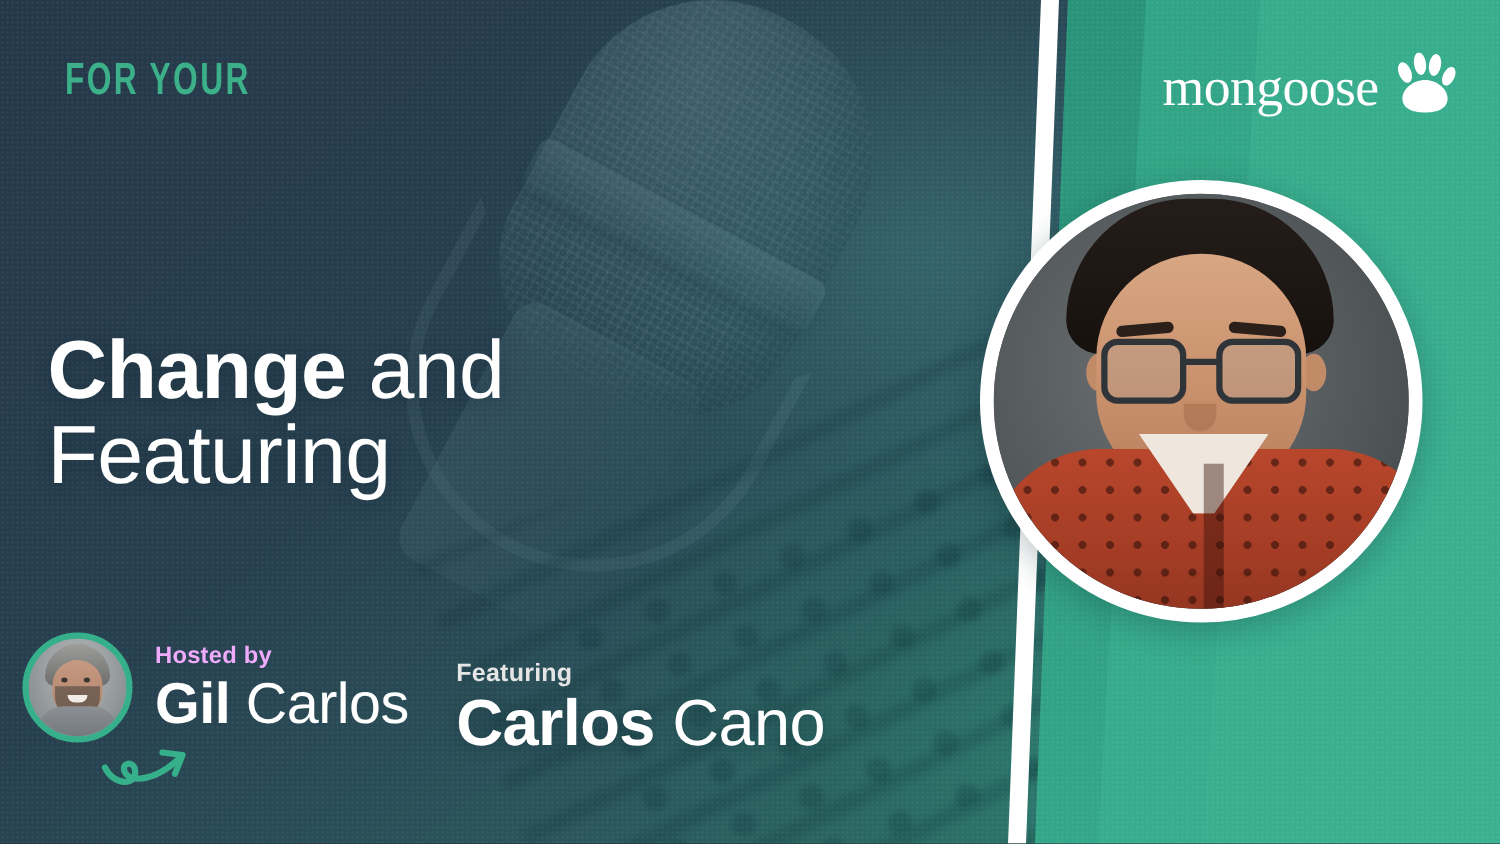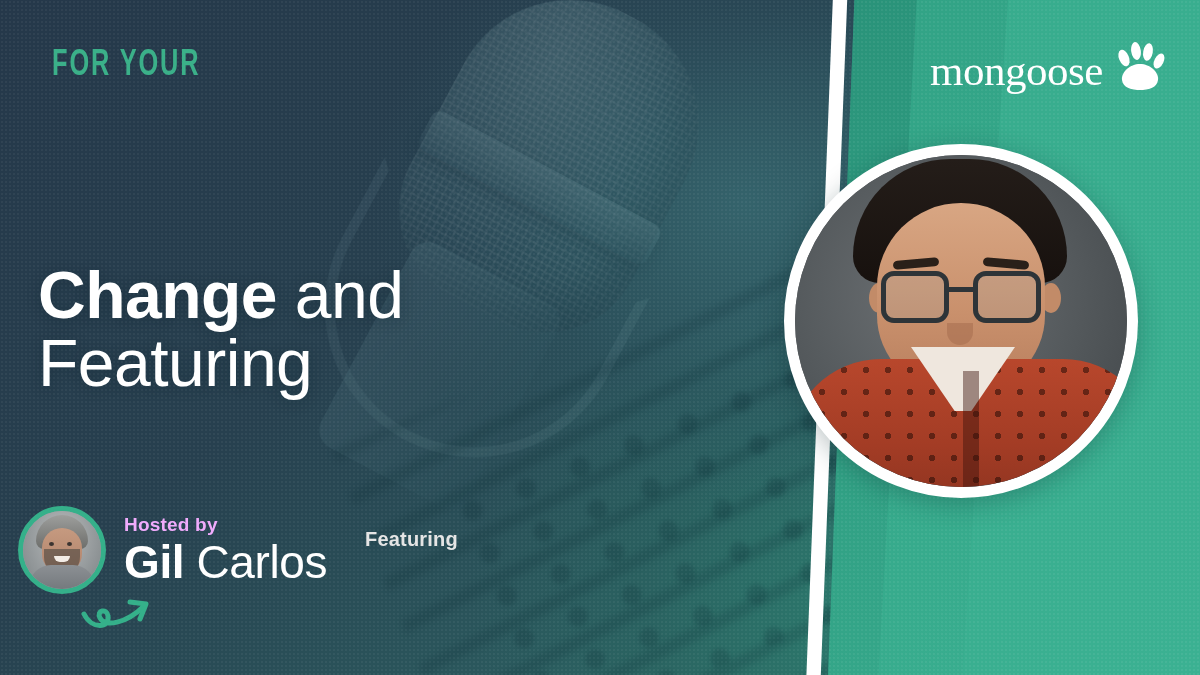--- a/index.html
+++ b/index.html
@@ -353,20 +353,21 @@
       <path d="M52 26 L68 28 L62 43" fill="none" stroke="#35b08a" stroke-width="5" stroke-linecap="round" stroke-linejoin="round"></path>
     </svg>
     <div class="host-text">
       <div class="hosted-by">Hosted by</div>
       <div class="host-name"><b>Gil</b><span> Carlos</span></div>
     </div>
   </div>
 
   <div class="guest-block">
     <div class="featuring">Featuring</div>
+    <div class="guest-name"><b>Carlos</b><span> Cano</span></div>
   </div>
 
   <div class="brand">
     <div class="brand-word">mongoose</div>
     <svg width="52" height="50" viewBox="0 0 52 50">
       <ellipse cx="10" cy="16" rx="5.0" ry="8.6" fill="#ffffff" transform="rotate(-22 10 16)"></ellipse>
       <ellipse cx="22" cy="9" rx="4.8" ry="9.0" fill="#ffffff" transform="rotate(-8 22 9)"></ellipse>
       <ellipse cx="34" cy="10" rx="4.8" ry="8.8" fill="#ffffff" transform="rotate(10 34 10)"></ellipse>
       <ellipse cx="45" cy="19" rx="4.6" ry="8.0" fill="#ffffff" transform="rotate(26 45 19)"></ellipse>
       <path d="M26 22 C36 22 45 30 44 38 C43 46 34 48 26 48 C18 48 9 46 8 38 C7 30 16 22 26 22 Z" fill="#ffffff"></path>

